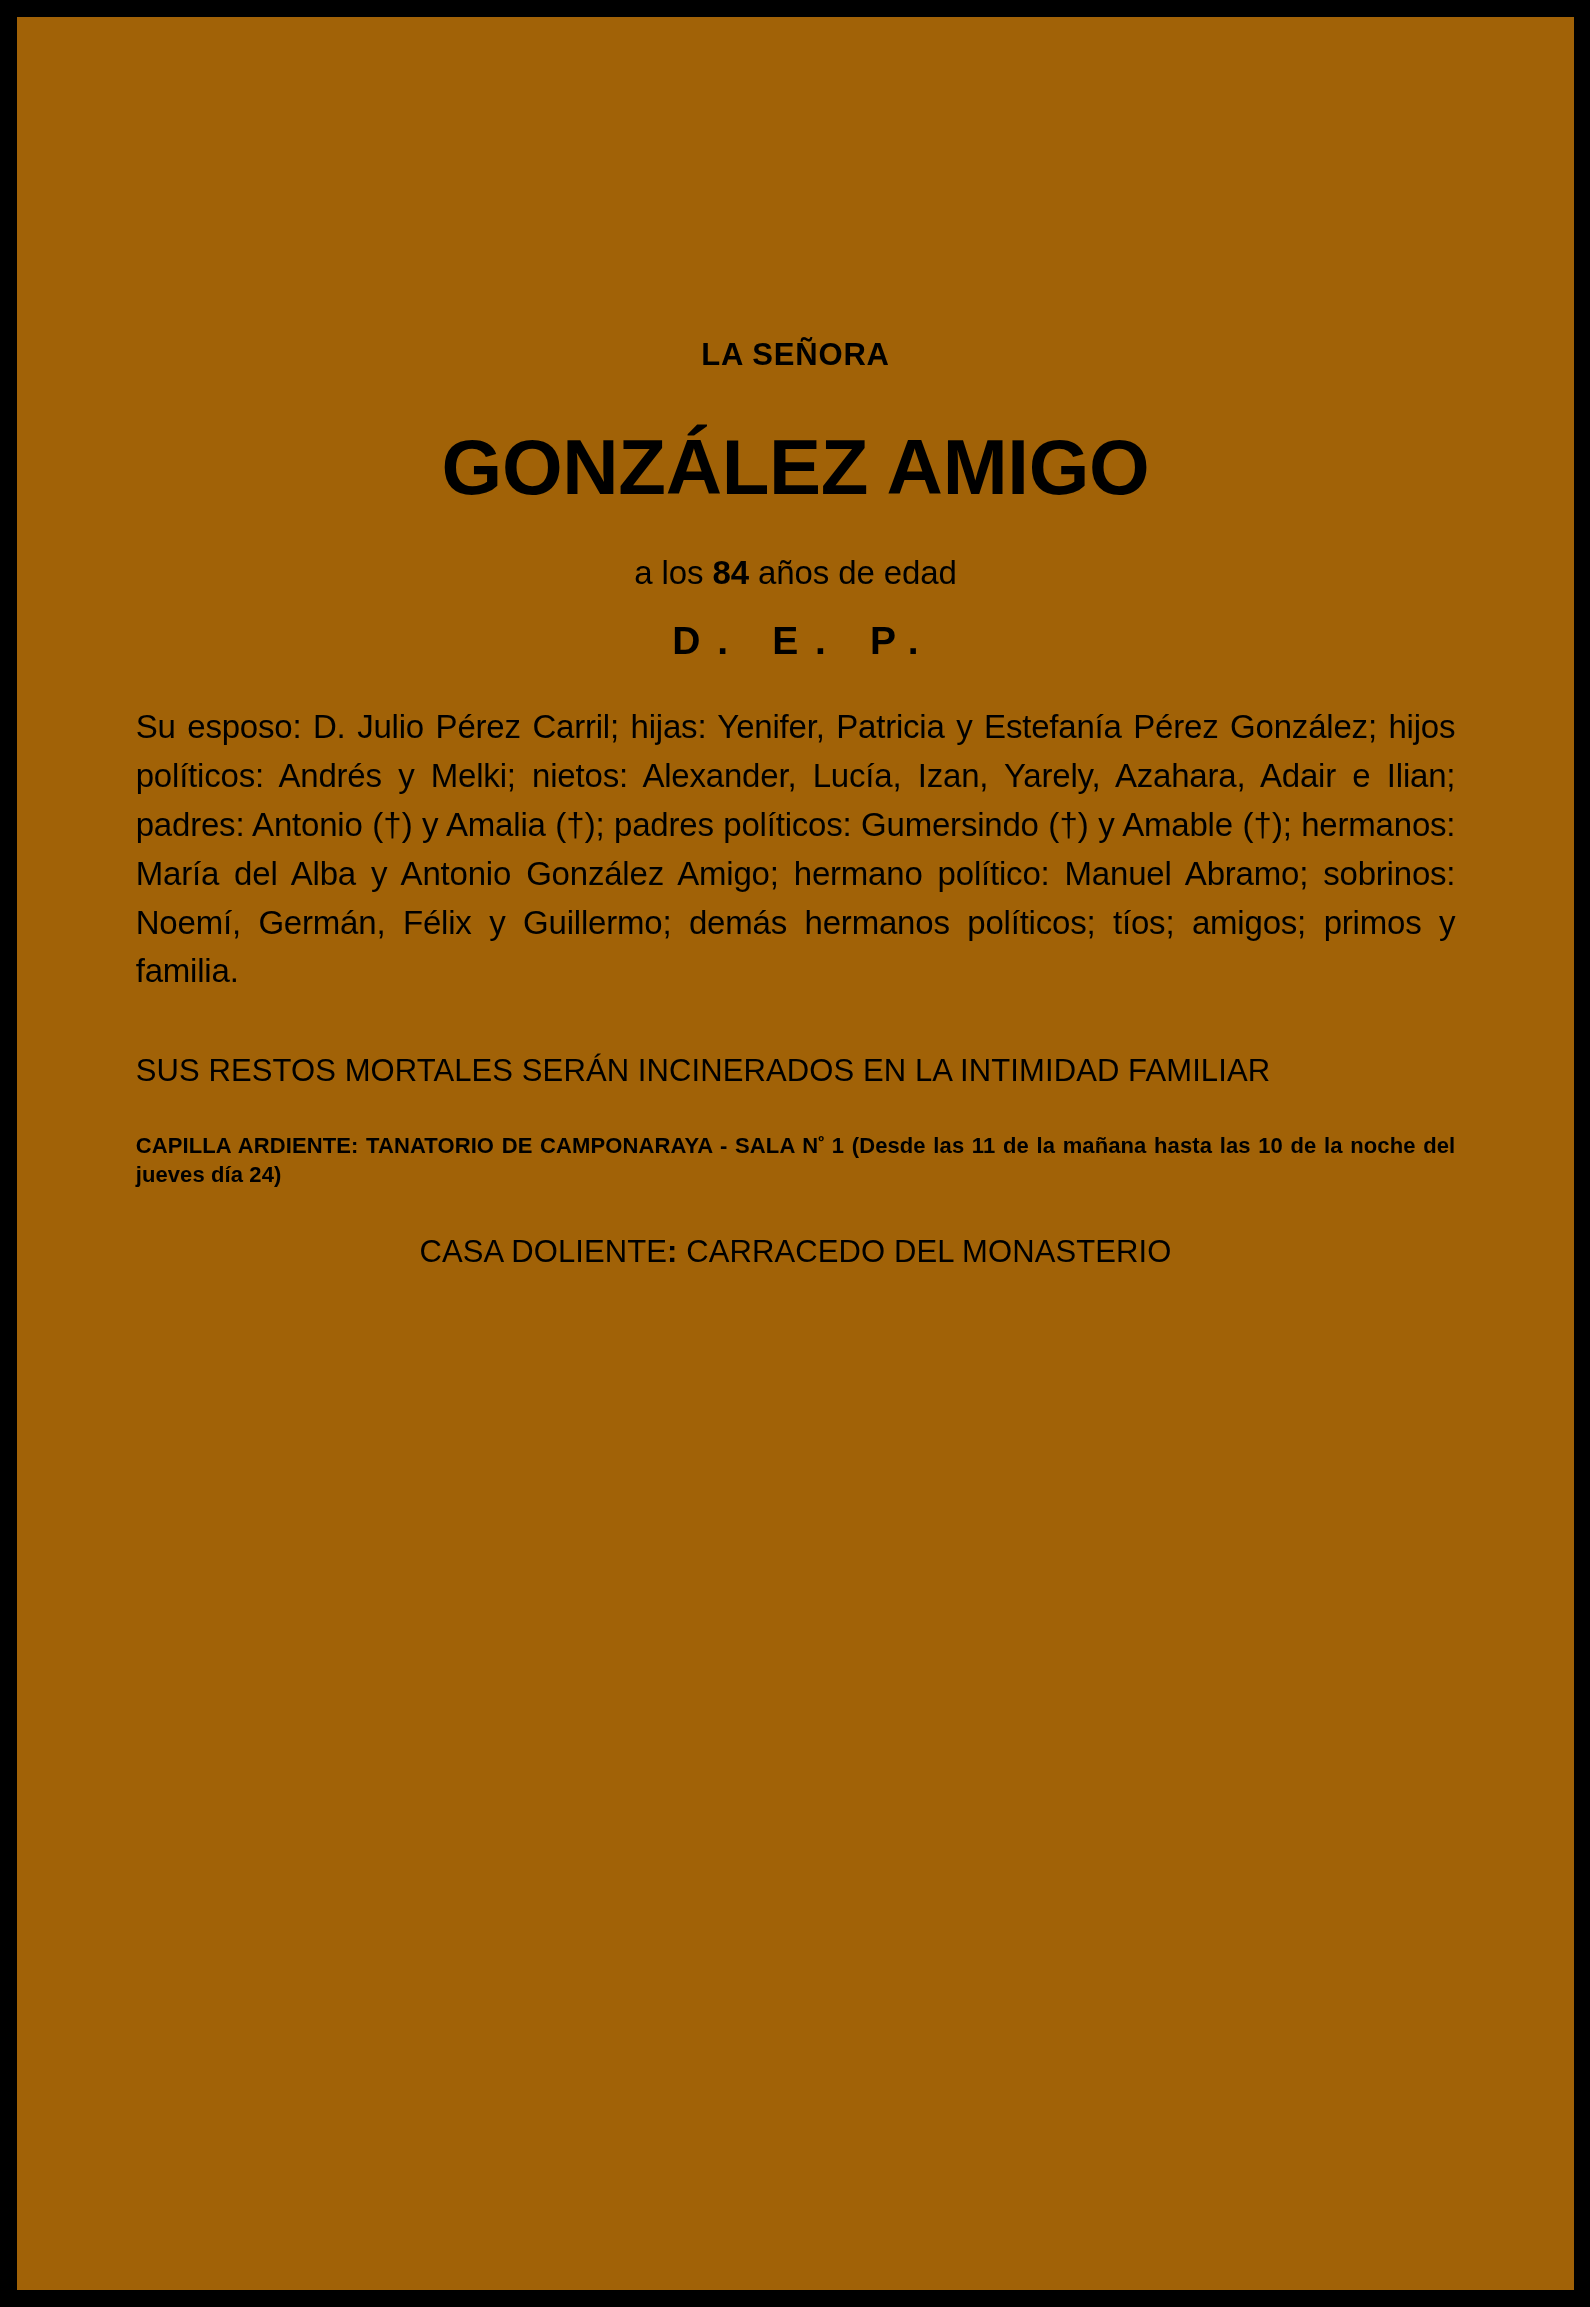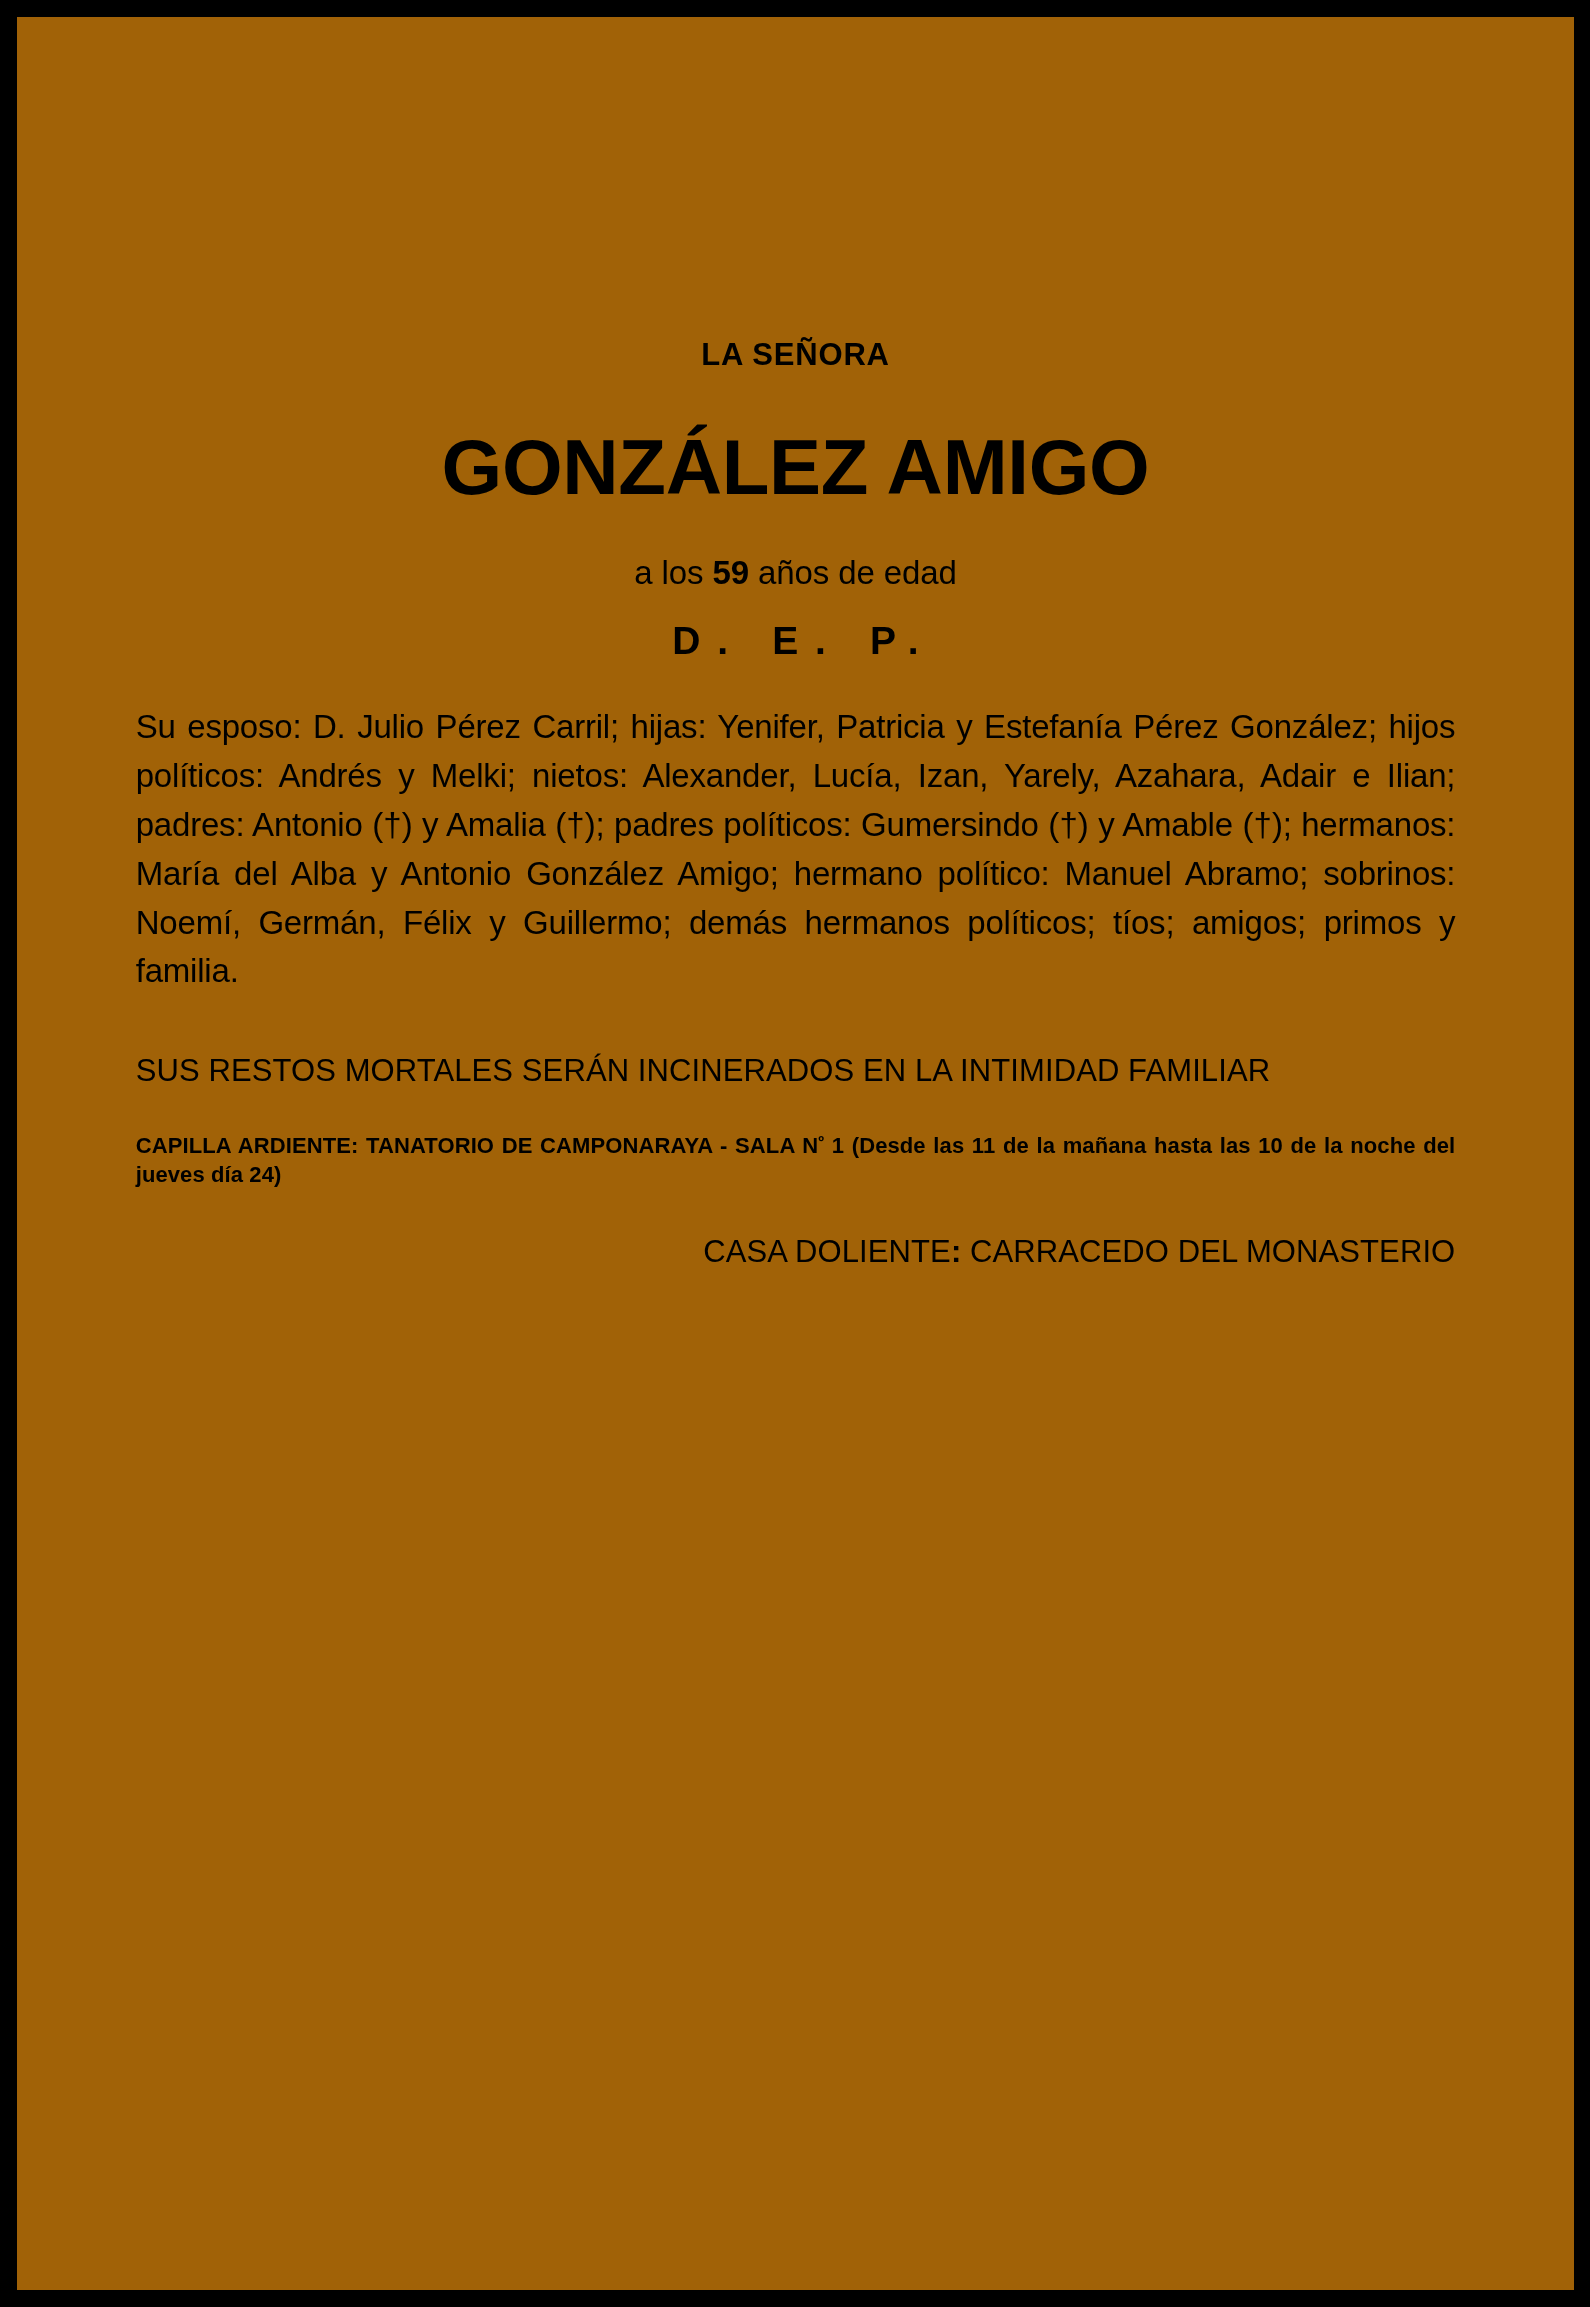--- a/index.html
+++ b/index.html
@@ -138,39 +138,39 @@
     font-size: 22px;
     font-weight: 700;
     letter-spacing: 0.1px;
   }
   #chapel-notice .sup { font-size: 0.72em; vertical-align: 0.40em; }
   #mourning-house-notice {
     margin-top: 43px;
     font-size: 31px;
     font-weight: 400;
     letter-spacing: 0.1px;
-    text-align: right;
+    text-align: center;
   }
   #mourning-house-notice b { font-weight: 700; }
 </style>
 </head>
 <body>
 
 <div id="obituary-card">
   <div id="card-inner">
     <div id="content">
 
       <div id="honorific" class="center">LA SEÑORA</div>
 
       <div id="deceased-name" class="center">
         <div>GONZÁLEZ AMIGO</div>
       </div>
 
 
-      <div id="age-line" class="center"><span>a los </span><b>59</b><span> años de edad</span></div>
+      <div id="age-line" class="center"><span>a los </span><b>84</b><span> años de edad</span></div>
 
       <div id="dep-line" class="center">D. E. P.</div>
 
       <div id="family-paragraph">Su esposo: D. Julio Pérez Carril; hijas: Yenifer, Patricia y Estefanía Pérez González; hijos políticos: Andrés y Melki; nietos: Alexander, Lucía, Izan, Yarely, Azahara, Adair e Ilian; padres: Antonio (†) y Amalia (†); padres políticos: Gumersindo (†) y Amable (†); hermanos: María del Alba y Antonio González Amigo; hermano político: Manuel Abramo; sobrinos: Noemí, Germán, Félix y Guillermo; demás hermanos políticos; tíos; amigos;  primos y familia.</div>
 
 
       <div id="cremation-notice" class="notice">SUS RESTOS MORTALES SERÁN INCINERADOS EN LA INTIMIDAD FAMILIAR</div>
 
       <div id="chapel-notice" class="notice"><span>CAPILLA ARDIENTE</span><span>: </span><span>TANATORIO DE CAMPONARAYA -  SALA N</span><span class="sup">º</span><span> 1</span>
         <span>(Desde las 11 de la mañana hasta las 10 de la noche del jueves día 24)</span></div>

